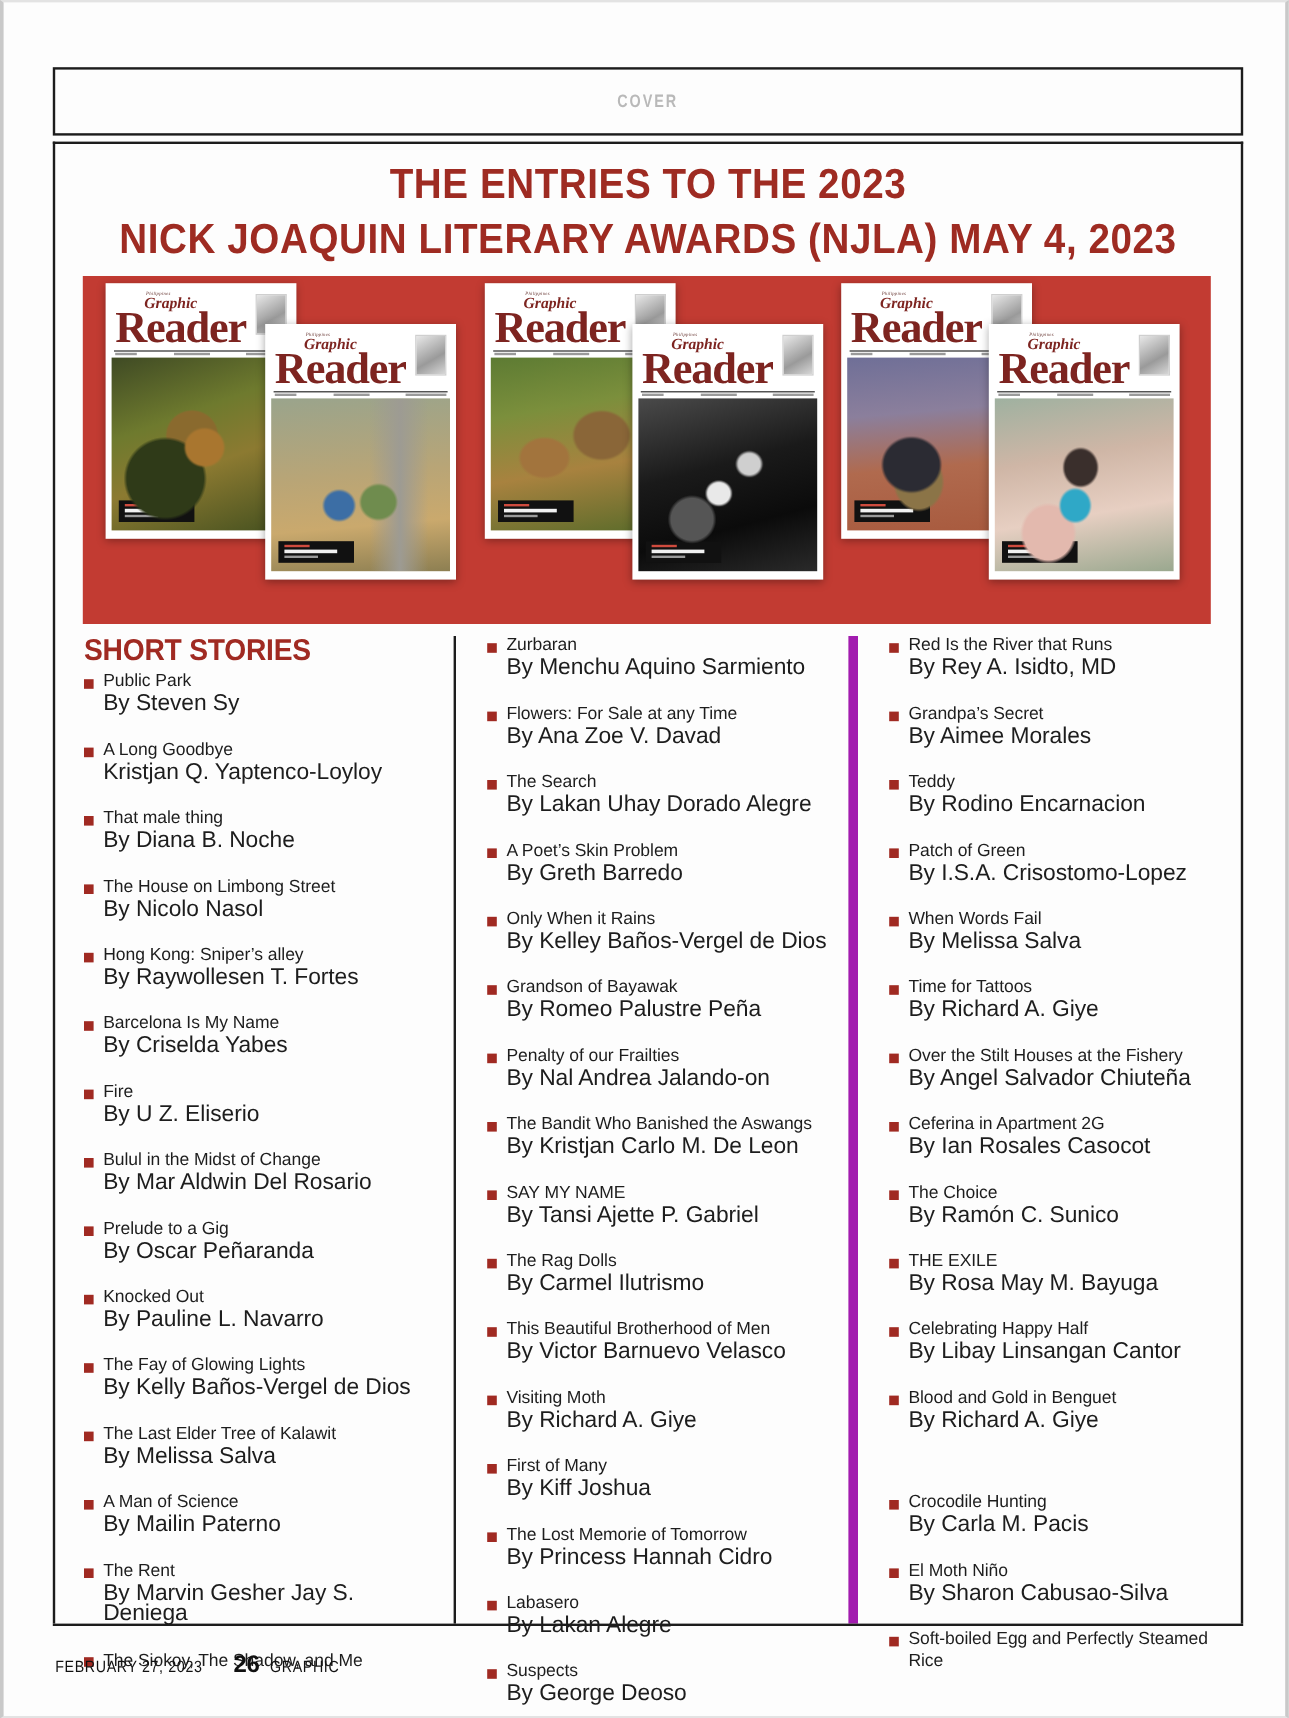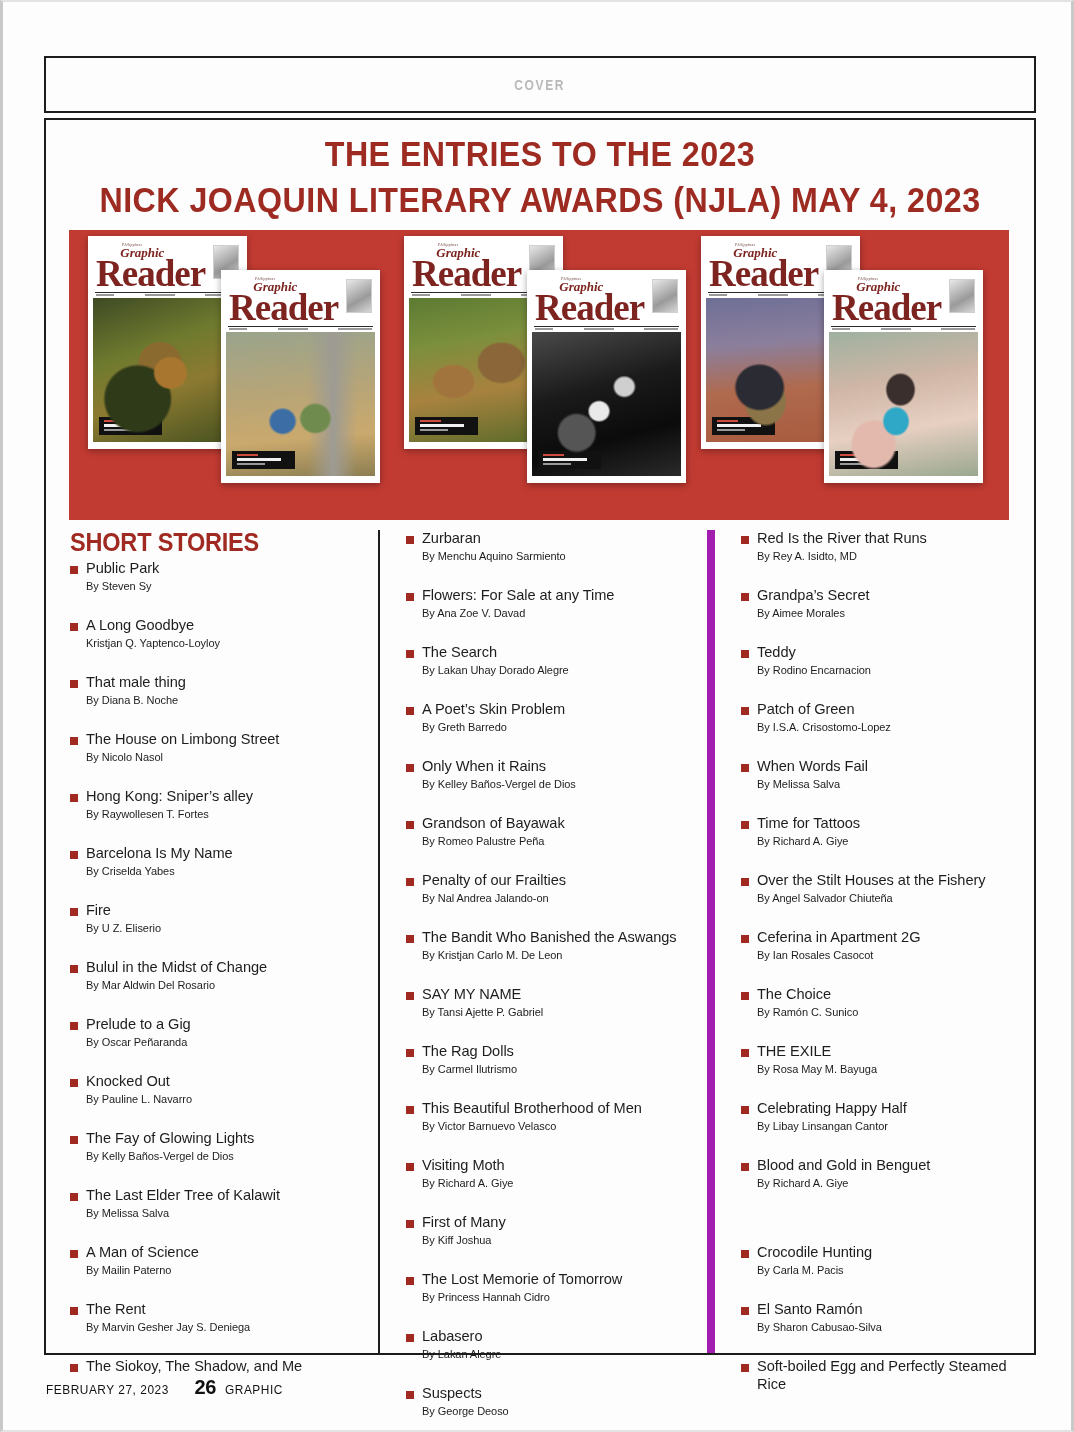--- a/index.html
+++ b/index.html
@@ -135,21 +135,21 @@
   ul.entries li {
     position:relative; padding-left:16px; margin-bottom:22px;
     line-height:17.5px;
   }
   ul.entries li.gap { margin-bottom:52px; }
   ul.entries li::before {
     content:""; position:absolute; left:0; top:5.5px;
     width:8px; height:8px; background:#a02a22;
   }
   .e-title { display:block; font-size:14.6px; color:#1d1d1d; letter-spacing:-.05px; }
-  .e-author { display:block; font-size:11px; color:#1d1d1d; letter-spacing:-.05px; }
+  .e-author { display:block; font-size:19px; color:#1d1d1d; letter-spacing:-.05px; }
 
   .bottom-rule {
     position:absolute; left:41px; top:1351px; width:992px; height:0;
     border-top:2px solid #1c1c1c;
   }
 
   
   .footer {
     position:absolute; left:43px; top:1374px;
     display:flex; align-items:baseline; gap:9px;
@@ -488,21 +488,21 @@
           </li>
           <li class="gap">
             <span class="e-title">Blood and Gold in Benguet</span>
             <span class="e-author">By Richard A. Giye</span>
           </li>
           <li>
             <span class="e-title">Crocodile Hunting</span>
             <span class="e-author">By Carla M. Pacis</span>
           </li>
           <li>
-            <span class="e-title">El Santo Ramón</span>
+            <span class="e-title">El Moth Niño</span>
             <span class="e-author">By Sharon Cabusao-Silva</span>
           </li>
           <li>
             <span class="e-title">Soft-boiled Egg and Perfectly Steamed Rice</span>
           </li>
         </ul>
     </div>
   </div>
 
   <div class="bottom-rule"></div>

